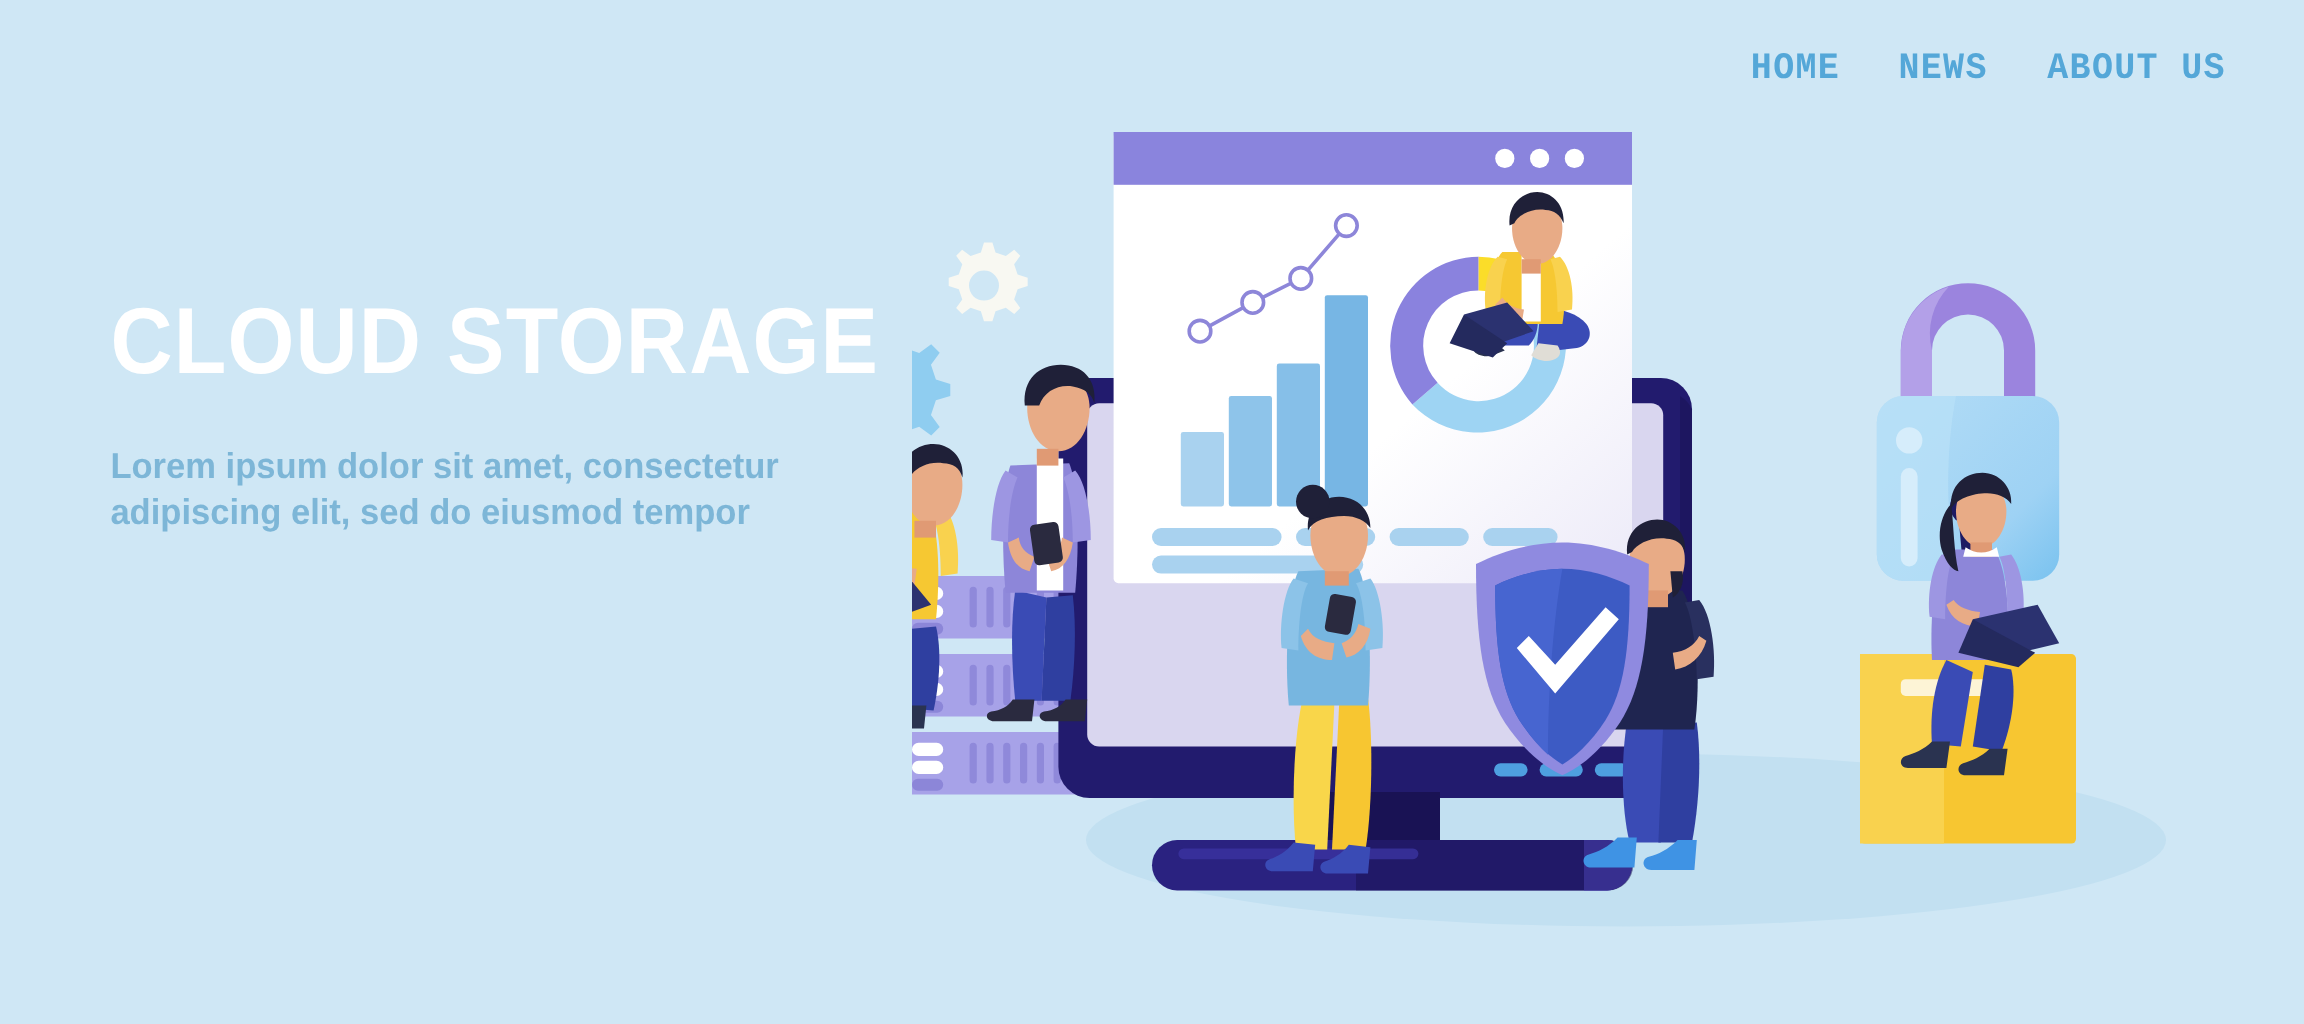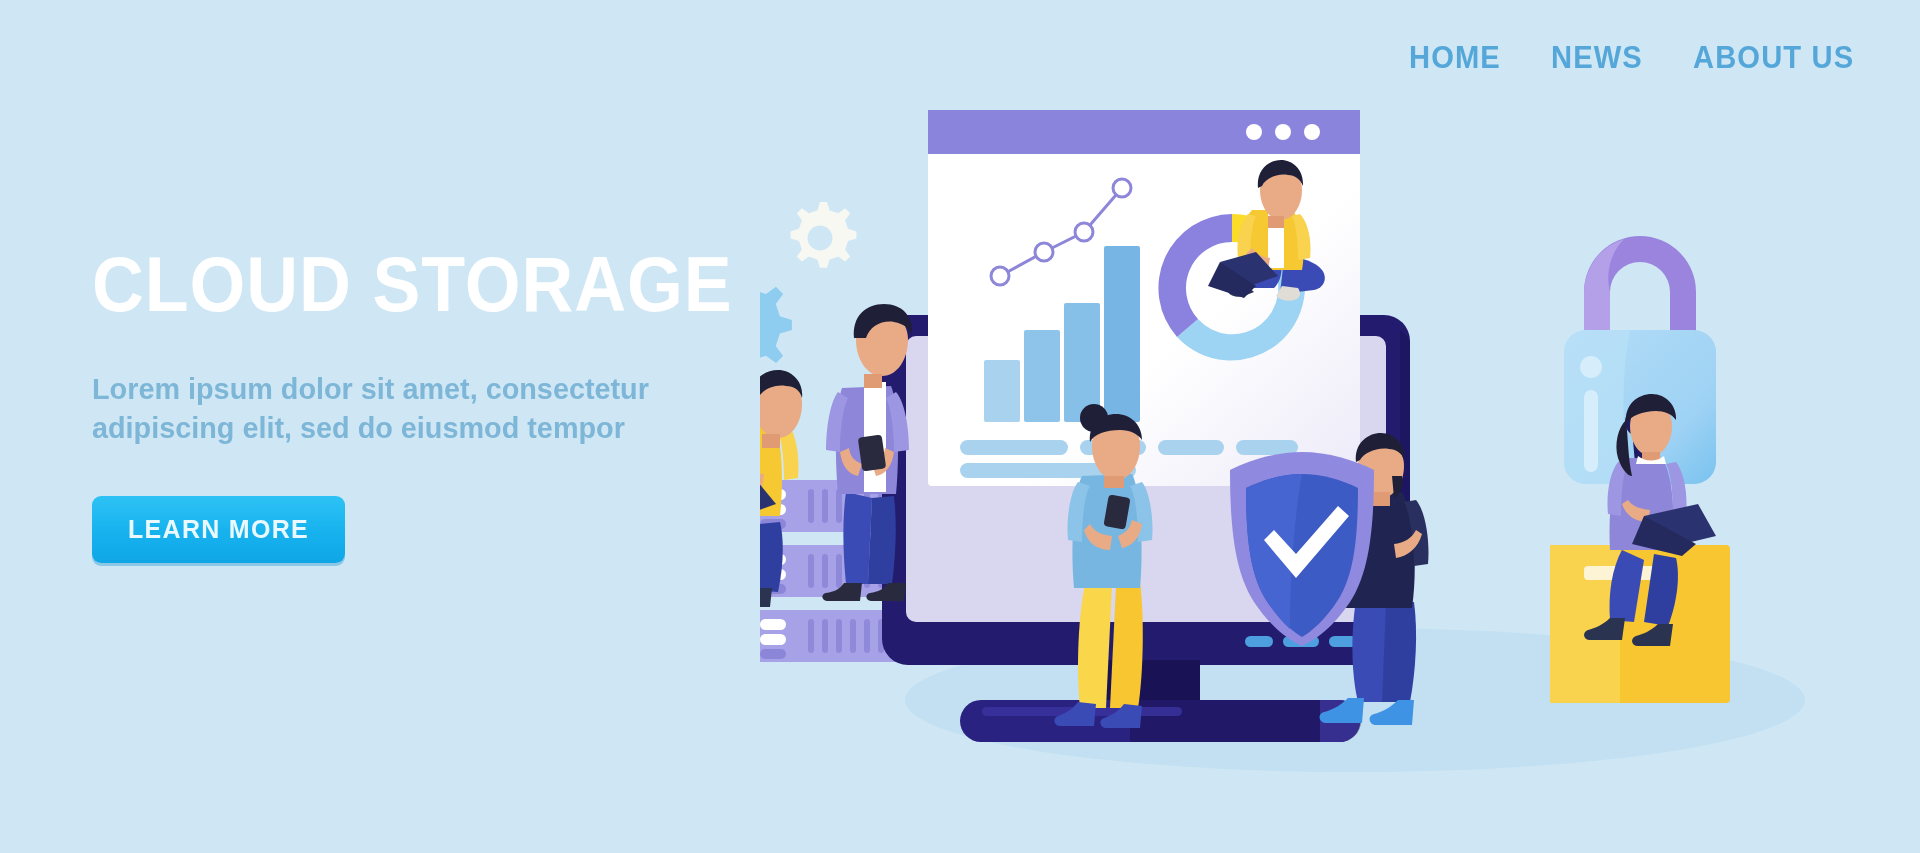--- a/index.html
+++ b/index.html
@@ -10,20 +10,21 @@
     font-family:"Liberation Sans", sans-serif;
     position:relative;
   }
   .page { position:relative; width:1920px; height:853px; background:#cfe7f5; overflow:hidden; }
 
   
   .nav {
     position:absolute; top:40px; right:56px;
     display:flex; align-items:center; gap:44px;
     z-index:40;
+    font-family:Liberation Mono, monospace;
   }
   .nav-link {
     font-size:31px; font-weight:bold; letter-spacing:1.2px;
     color:#54a7d8; text-decoration:none; white-space:nowrap;
     font-stretch:condensed; transform:scaleX(.94); transform-origin:left center;
     cursor:pointer;
   }
 
   
   .copy { position:absolute; left:92px; top:245px; width:660px; z-index:30; }
@@ -57,21 +58,20 @@
 
   <nav class="nav">
     <a class="nav-link" href="#">HOME</a>
     <a class="nav-link" href="#">NEWS</a>
     <a class="nav-link" href="#">ABOUT US</a>
   </nav>
 
   <div class="copy">
     <h1 class="headline">CLOUD STORAGE</h1>
     <p class="subcopy">Lorem ipsum dolor sit amet, consectetur adipiscing elit, sed do eiusmod tempor</p>
-    <button class="cta">LEARN MORE</button>
   </div>
 
   <div class="art">
     <svg viewBox="0 0 1160 853" xmlns="http://www.w3.org/2000/svg">
       <defs>
         <linearGradient id="screenSheen" x1="0" y1="0" x2="1" y2="1">
           <stop offset="0%" stop-color="#ffffff"></stop>
           <stop offset="60%" stop-color="#ffffff"></stop>
           <stop offset="100%" stop-color="#eceaf8"></stop>
         </linearGradient>

